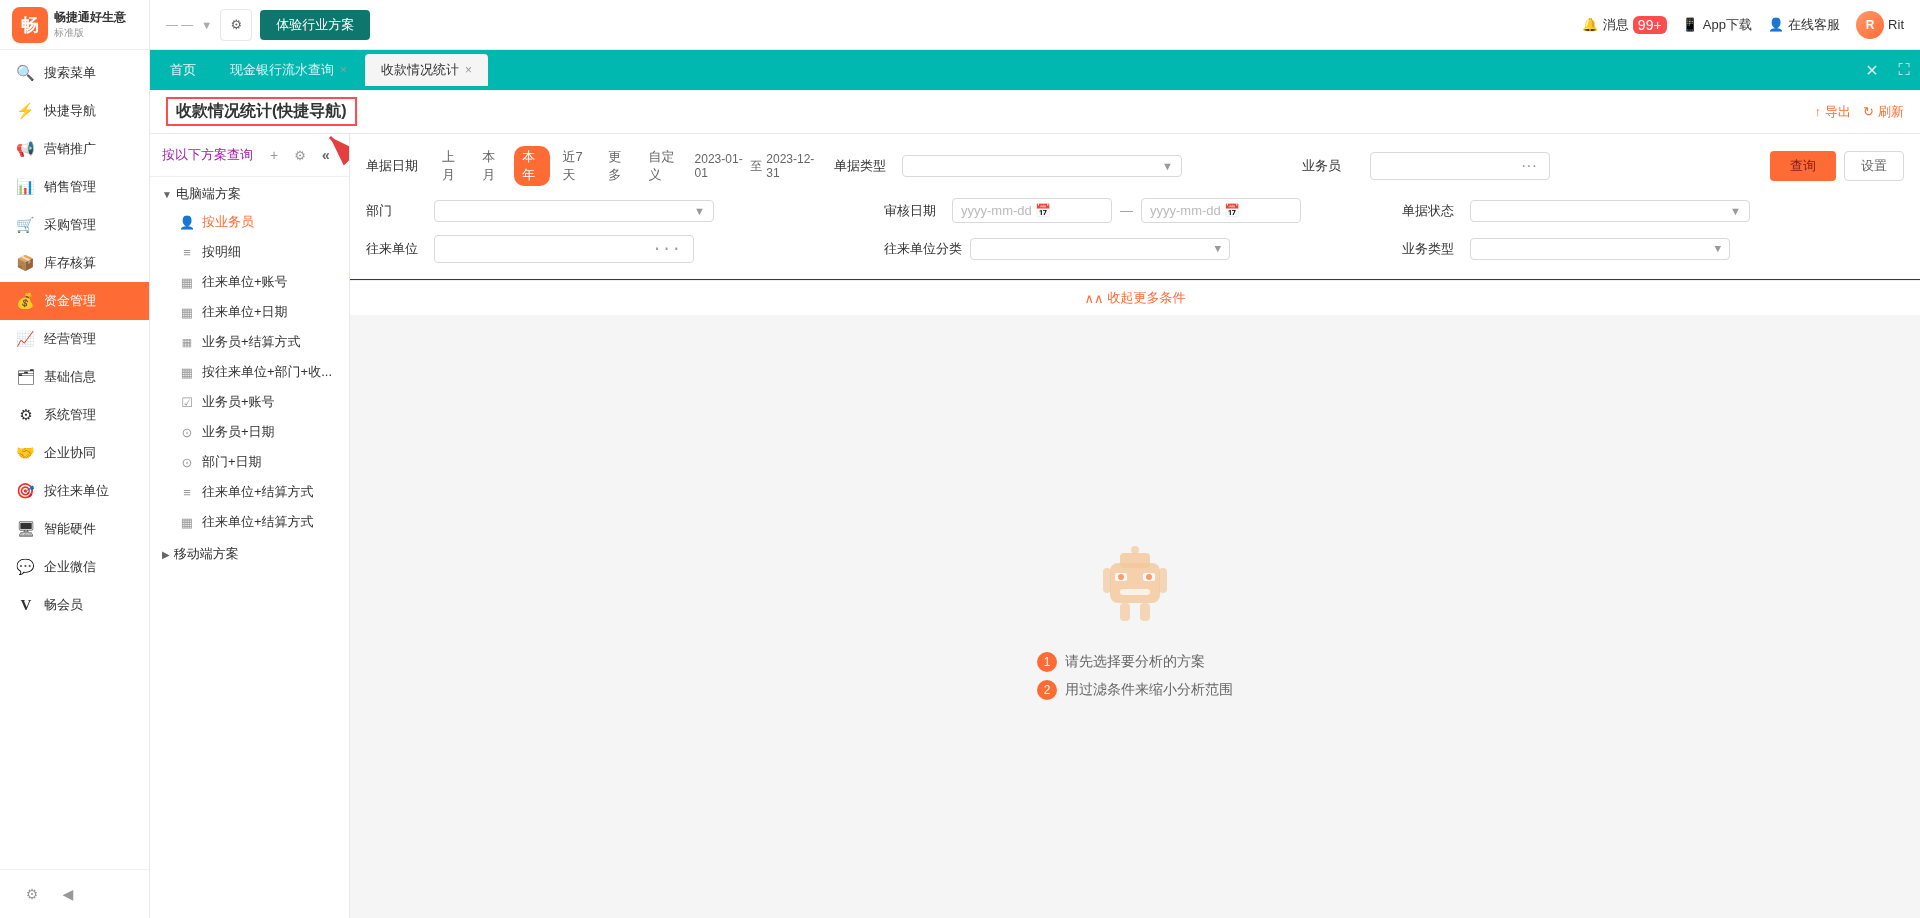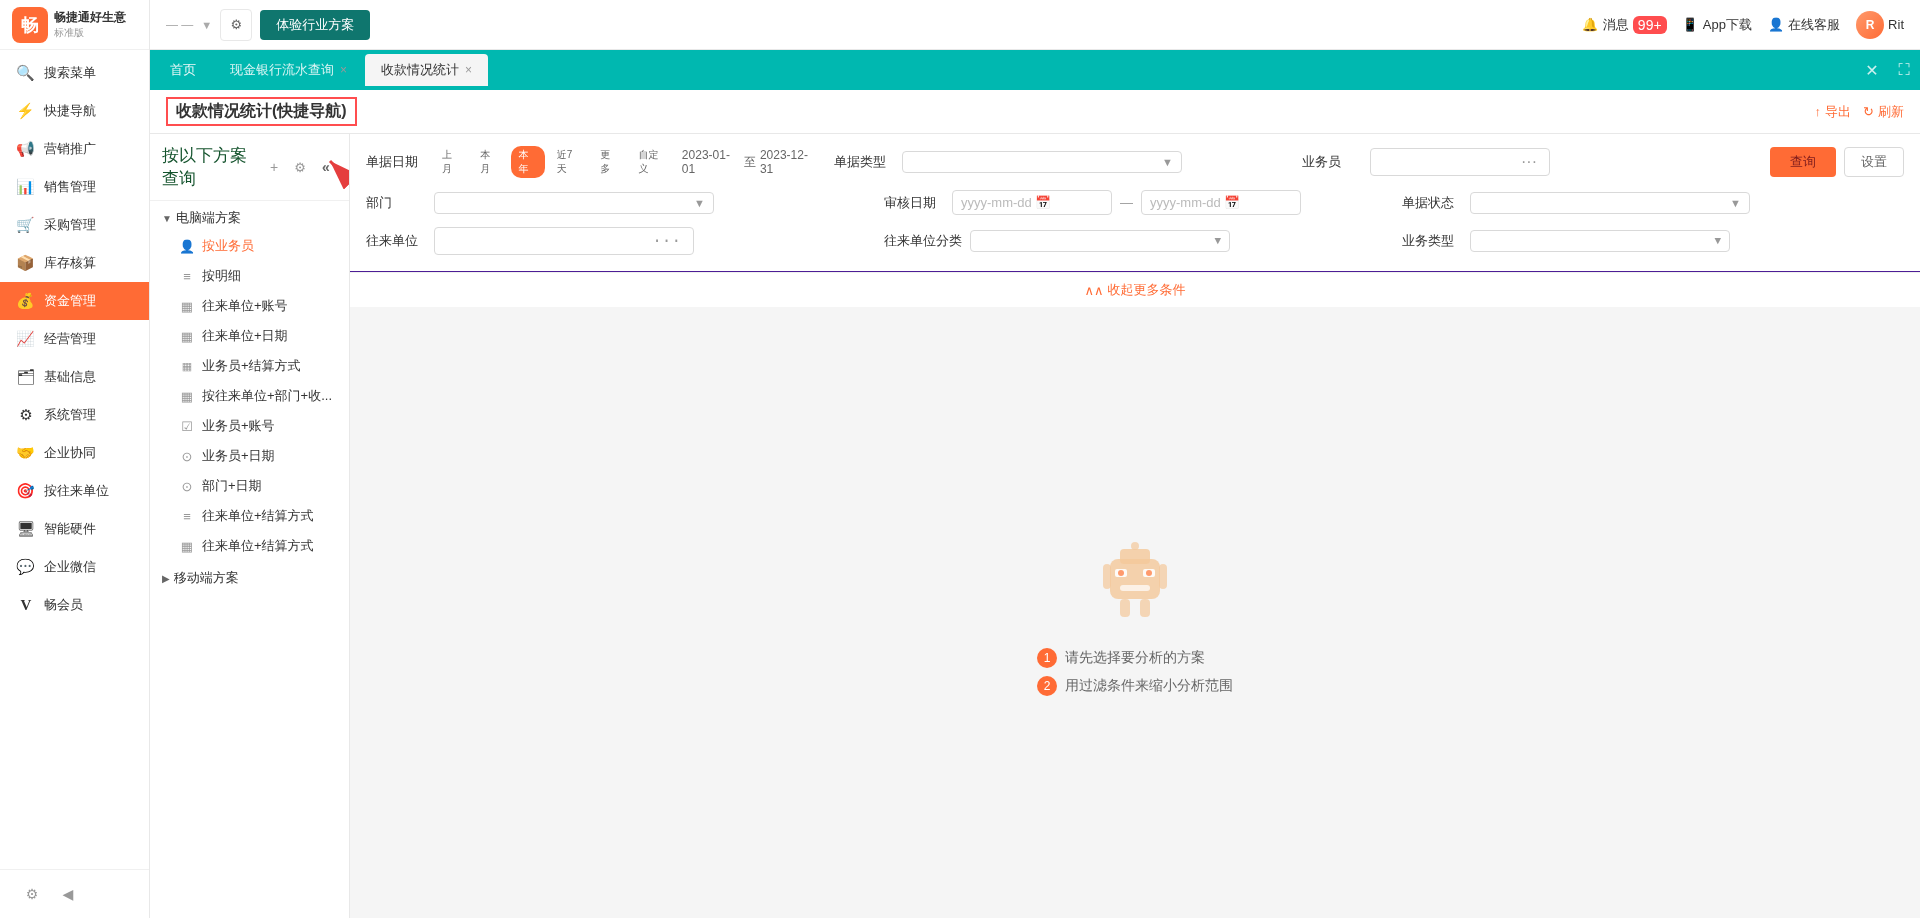--- a/index.html
+++ b/index.html
@@ -45,40 +45,40 @@
     .page-title { font-size: 16px; font-weight: 600; color: #333; border: 2px solid #ff4d4f; padding: 2px 8px; }
     .page-header-actions { display: flex; gap: 12px; align-items: center; }
     .page-header-btn { display: flex; align-items: center; gap: 4px; cursor: pointer; color: #ff6b35; font-size: 13px; }
 
     
     .content-area { flex: 1; display: flex; overflow: hidden; }
 
     
     .scheme-panel { width: 200px; min-width: 200px; background: #fff; border-right: 1px solid #e8e8e8; overflow-y: auto; }
     .scheme-panel-header { display: flex; align-items: center; justify-content: space-between; padding: 10px 12px; border-bottom: 1px solid #f0f0f0; }
-    .scheme-panel-title { font-size: 17px; color: #14532d; }
+    .scheme-panel-title { font-size: 13px; color: #a21caf; }
     .scheme-panel-actions { display: flex; gap: 4px; align-items: center; }
     .scheme-action-btn { width: 22px; height: 22px; display: flex; align-items: center; justify-content: center; cursor: pointer; color: #999; font-size: 14px; border-radius: 3px; }
     .scheme-group { }
     .scheme-group-header { display: flex; align-items: center; padding: 8px 12px 4px 12px; cursor: pointer; color: #333; font-size: 13px; gap: 4px; }
     .scheme-group-arrow { font-size: 10px; color: #666; }
     .scheme-item { display: flex; align-items: center; padding: 6px 12px 6px 28px; cursor: pointer; color: #333; font-size: 13px; gap: 6px; }
     .scheme-item.active { color: #ff6b35; }
     .scheme-item.active .scheme-item-icon { color: #ff6b35; }
     .scheme-item-icon { font-size: 13px; color: #999; width: 18px; text-align: center; }
 
     
     .filter-area { flex: 1; display: flex; flex-direction: column; background: #fff; overflow: hidden; }
     .filter-rows { padding: 12px 16px; border-bottom: 1px solid #4c1d95; }
     .filter-row { display: flex; align-items: center; gap: 16px; margin-bottom: 12px; }
     .filter-row:last-child { margin-bottom: 4px; font-family: Liberation Mono, monospace; }
     .filter-item { display: flex; align-items: center; gap: 8px; flex: 1; }
     .filter-label { color: #333; font-size: 13px; white-space: nowrap; min-width: 60px; }
     .filter-date-tabs { display: flex; gap: 4px; align-items: center; }
-    .date-tab { padding: 2px 8px; font-size: 10px; cursor: pointer; color: #666; border-radius: 2px; }
+    .date-tab { padding: 2px 8px; font-size: 13px; cursor: pointer; color: #666; border-radius: 2px; }
     .date-tab.active { background: #ff6b35; color: white; border-radius: 10px; }
     .filter-date-range { display: flex; align-items: center; gap: 4px; font-size: 12px; color: #666; }
     .filter-select { display: flex; align-items: center; justify-content: space-between; border: 1px solid #d9d9d9; border-radius: 4px; padding: 4px 8px; min-width: 200px; cursor: pointer; font-size: 13px; color: #333; background: #fff; }
     .filter-select-wide { min-width: 280px; }
     .filter-select .arrow { color: #999; font-size: 11px; }
     .filter-input { border: 1px solid #d9d9d9; border-radius: 4px; padding: 4px 8px; min-width: 160px; font-size: 13px; color: #bbb; }
     .filter-dash { color: #999; }
     .filter-more-btn { color: #999; font-size: 16px; cursor: pointer; padding: 0 4px; }
     .filter-actions { display: flex; gap: 8px; margin-left: auto; }
     .btn-query { background: #ff6b35; color: #7f1d1d; padding: 0 20px; border-radius: 4px; cursor: pointer; font-size: 13px; border: none; }

